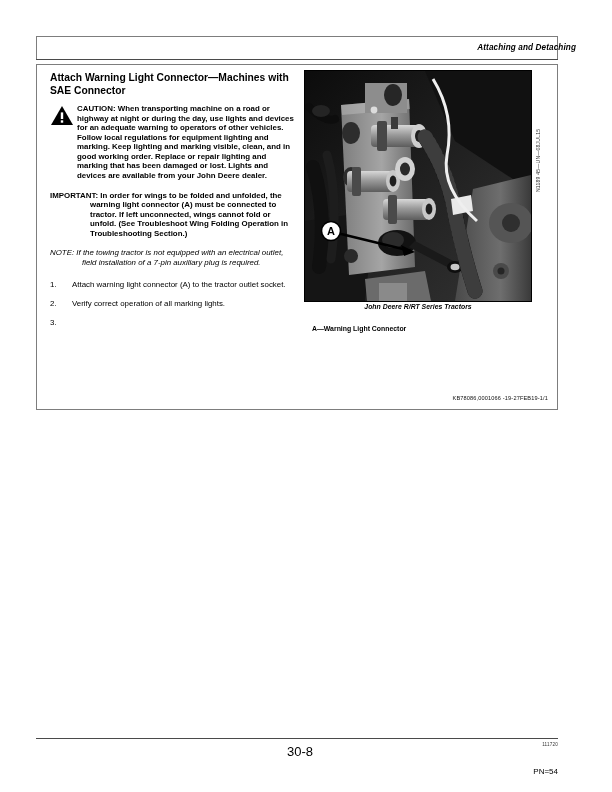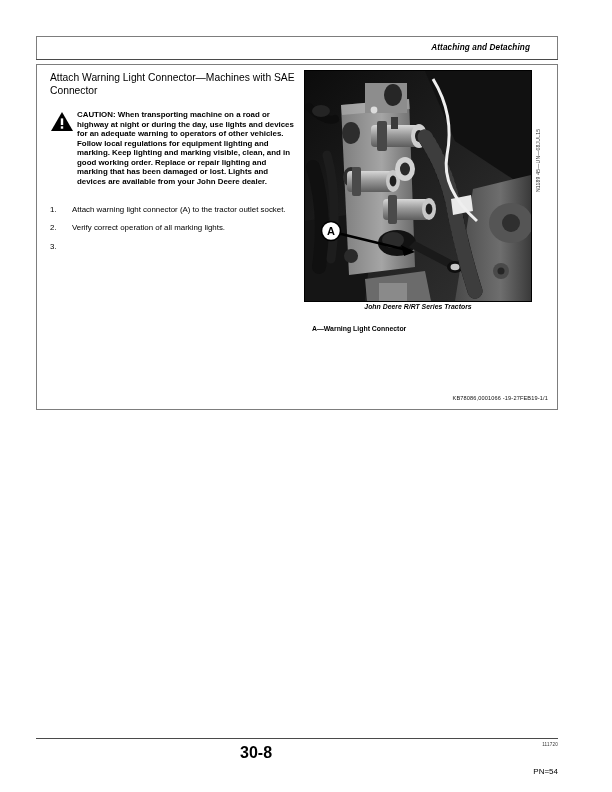--- a/index.html
+++ b/index.html
@@ -13,21 +13,21 @@
   }
   .page{position:absolute;left:0;top:0;width:612px;height:792px;}
 
   
   .header-box{
     position:absolute;left:36px;top:36px;width:522px;height:24px;
     border:1px solid #7d7d7d;border-bottom:none;
     box-sizing:border-box;
   }
   .header-title{
-    position:absolute;left:36px;top:43px;width:494px;
+    position:absolute;left:36px;top:43px;width:540px;
     text-align:right;
     font-style:italic;font-weight:bold;font-size:8.2px;
     letter-spacing:.1px;
   }
   .header-rule{
     position:absolute;left:36px;top:59px;width:522px;height:1px;
     background:#4a4a4a;
   }
 
   
@@ -35,27 +35,27 @@
     position:absolute;left:36px;top:64px;width:522px;height:346px;
     border:1px solid #7d7d7d;
     box-sizing:border-box;
   }
 
   
   .col-left{
     position:absolute;left:50px;top:72px;width:248px;
   }
   .sec-title{
-    font-weight:normal;font-size:10.3px;line-height:12.6px;
-    margin:0 0 13px 0;
+    font-weight:bold;font-size:10.3px;line-height:12.6px;
+    margin:0 0 7px 0;
   }
 
   
   .caution{
-    position:relative;margin:0 0 18px 0;padding-left:27px;
+    position:relative;margin:0 0 10px 0;padding-left:27px;
   }
   .tri{
     position:absolute;left:1px;top:2px;width:22px;height:19px;
   }
   .caution-text{
     font-weight:bold;font-size:7.9px;line-height:9.55px;
     text-align:left;
   }
 
   .important{
@@ -118,22 +118,22 @@
     font-size:5.6px;letter-spacing:.15px;color:#111;
   }
 
   
   .footer-rule{
     position:absolute;left:36px;top:738px;width:522px;height:1px;
     background:#4a4a4a;
   }
   .folio{
     position:absolute;left:240px;top:744px;width:120px;
-    text-align:left;
-    font-weight:bold;font-size:16px;
+    text-align:center;
+    font-weight:normal;font-size:13px;
   }
   .foot-date{
     position:absolute;left:470px;top:742px;width:88px;
     text-align:right;font-size:4.6px;color:#333;letter-spacing:.2px;
   }
   .foot-pn{
     position:absolute;left:470px;top:767px;width:88px;
     text-align:right;font-size:8px;
   }
 </style>
@@ -156,21 +156,23 @@
       <span class="tri">
         <svg width="22" height="19" viewBox="0 0 22 19">
           <polygon points="11,0 22,19 0,19" fill="#000"></polygon>
           <rect x="9.8" y="6.4" width="2.4" height="6.6" fill="#fff"></rect>
           <rect x="9.8" y="14.3" width="2.4" height="2.4" fill="#fff"></rect>
         </svg>
       </span>
       <div class="caution-text">CAUTION: When transporting machine on a road or highway at night or during the day, use lights and devices for an adequate warning to operators of other vehicles.  Follow local regulations for equipment lighting and marking.  Keep lighting and marking visible, clean, and in good working order. Replace or repair lighting and marking that has been damaged or lost.  Lights and devices are available from your John Deere dealer.</div>
     </div>
 
-
+    <div class="important">IMPORTANT: In order for wings to be folded and unfolded, the warning light connector (A) must be connected to tractor.  If left unconnected, wings cannot fold or unfold.  (See Troubleshoot Wing Folding Operation in Troubleshooting Section.)</div>
+
+    <div class="note">NOTE: If the towing tractor is not equipped with an electrical outlet, field installation of a 7-pin auxiliary plug is required.</div>
 
     <ol class="steps">
       <li>
         <span class="num">1.</span>
         <span>Attach warning light connector (A) to the tractor outlet socket.</span>
       </li>
       <li>
         <span class="num">2.</span>
         <span>Verify correct operation of all marking lights.</span>
       </li>

